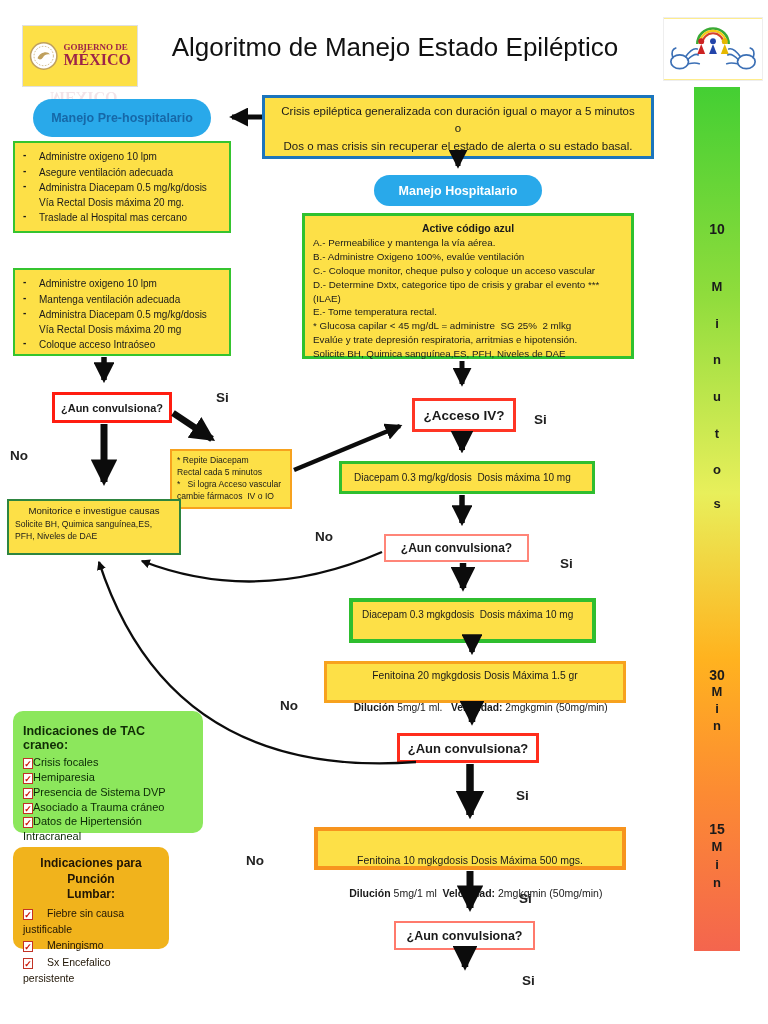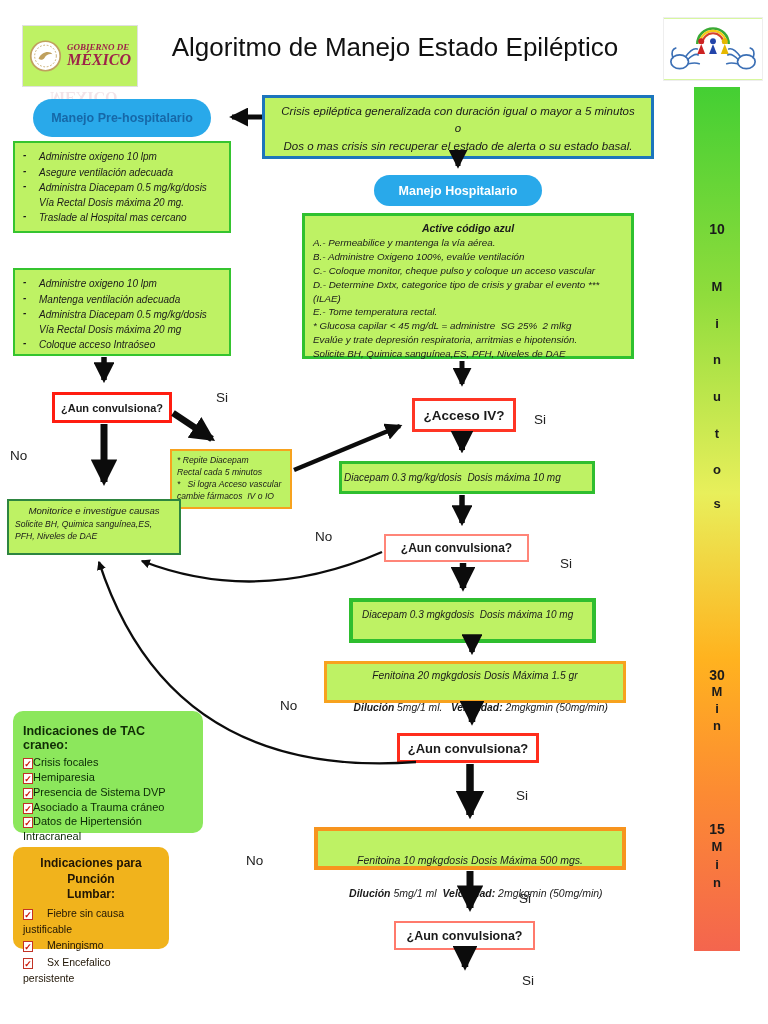--- a/index.html
+++ b/index.html
@@ -2,33 +2,33 @@
 <html><head>
 <meta charset="utf-8">
 <style>
   html,body{margin:0;padding:0;}
   body{
     width:768px;height:1024px;position:relative;overflow:hidden;
     background:#fff;color:#1a1a1a;
     font-family:"Liberation Sans", sans-serif;
   }
   .abs{position:absolute;}
-  .box{position:absolute;background:#bef264;box-sizing:border-box;font-style:italic;}
+  .box{position:absolute;background:#fde047;box-sizing:border-box;}
   .pill{
     position:absolute;border-radius:19px;background:#29A9EA;
     display:flex;align-items:center;justify-content:center;
     font-weight:bold;font-size:12.5px;
   }
   .pre{white-space:pre-wrap;}
   .qbox{
     position:absolute;background:#fff;box-sizing:border-box;
     display:flex;align-items:center;justify-content:center;
     font-weight:bold;
   }
-  .lbl{position:absolute;font-size:13.5px;color:#222;}
+  .lbl{position:absolute;font-size:13.5px;color:#222;font-weight:bold;}
   .dli{position:relative;padding-left:20px;margin-bottom:1px;}
   .dli::before{content:"-";position:absolute;left:4px;top:-2px;font-weight:bold;}
   .cbx{
     display:inline-block;width:10px;height:11px;border:1.6px solid #C23326;
     color:#CC1100;font-size:9px;line-height:11px;text-align:center;
     font-weight:bold;background:#FFFDFD;vertical-align:-1px;box-sizing:border-box;
   }
   .tl-lab{position:absolute;width:100%;text-align:center;font-weight:bold;color:#1b1b1b;}
   .govtxt{color:#9D2449;font-family:"Liberation Serif",serif;font-weight:bold;line-height:1.05;}
   svg.arrows{position:absolute;left:0;top:0;pointer-events:none;z-index:6;}
@@ -160,21 +160,21 @@
   <div class="pre">*   Si logra Acceso vascular</div>
   <div class="pre">cambie fármacos  IV o IO</div>
 </div>
 
 <div class="box" style="left:7px;top:499px;width:174px;height:56px;border:2px solid #2E8540;font-size:8.6px;line-height:1.35;padding:4px 6px;z-index:4;">
   <div style="text-align:center;font-size:9.6px;margin-bottom:1px;">Monitorice e investigue causas</div>
   <div class="pre">Solicite BH, Quimica sanguínea,ES,</div>
   <div class="pre">PFH, Niveles de DAE</div>
 </div>
 
-<div class="box" style="left:339px;top:461px;width:256px;height:33px;border:3px solid #2FBE2F;font-size:10px;padding:8px 0 0 2px;">
+<div class="box" style="left:339px;top:461px;width:256px;height:33px;border:3px solid #2FBE2F;font-size:10px;padding:8px 0 0 12px;">
   <span class="pre">Diacepam 0.3 mg/kg/dosis  Dosis máxima 10 mg</span>
 </div>
 
 <div class="qbox" style="left:384px;top:534px;width:145px;height:28px;border:2px solid #FF8578;font-size:12px;">
   <span>¿Aun convulsiona?</span>
 </div>
 
 <div class="box" style="left:349px;top:598px;width:247px;height:45px;border:4px solid #2FBE2F;font-size:10px;line-height:1.5;padding:5px 0 0 9px;">
   <div class="pre">Diacepam 0.3 mgkgdosis  Dosis máxima 10 mg</div>
 </div>

